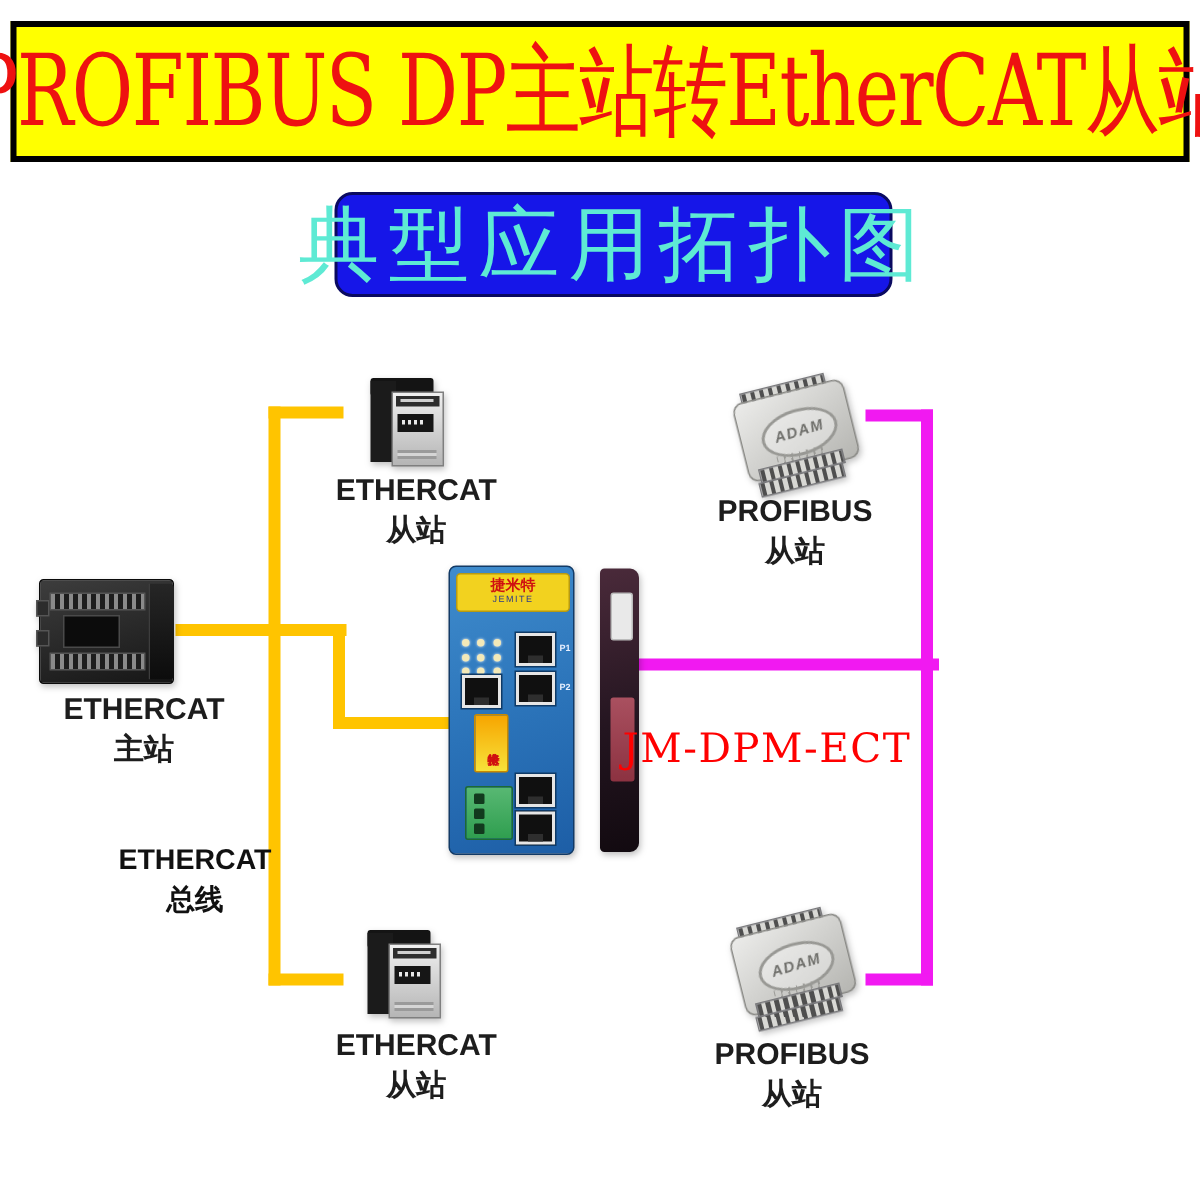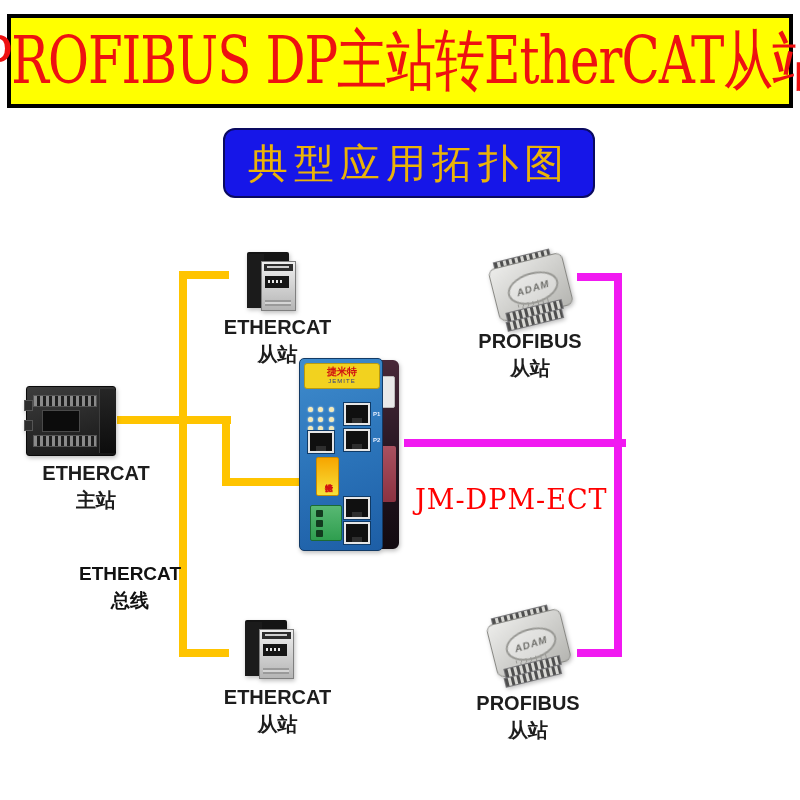--- a/index.html
+++ b/index.html
@@ -9,21 +9,21 @@
   
   .title-banner{position:absolute;left:7px;top:14px;width:786px;height:94px;
     background:#ffff00;border:4px solid #000;box-sizing:border-box;
     display:flex;align-items:center;justify-content:center;}
   .title-banner span{font-family:"DejaVu Serif","Liberation Serif",serif;
     font-size:50px;color:#ee1111;white-space:nowrap;transform:scaleY(1.32);letter-spacing:-1px;}
   .subtitle-banner{position:absolute;left:223px;top:128px;width:372px;height:70px;
     background:#1616e8;border:2px solid #0a0a60;border-radius:12px;box-sizing:border-box;
     display:flex;align-items:center;justify-content:center;}
   .subtitle-banner span{font-family:"DejaVu Serif","Liberation Serif",serif;
-    font-size:40px;color:#eab308;letter-spacing:6px;white-space:nowrap;}
+    font-size:54px;color:#5eead4;letter-spacing:6px;white-space:nowrap;}
 
   
   .line{position:absolute;}
   .yl{background:#ffc400;}
   .mg{background:#f119f1;}
 
   
   .lbl{position:absolute;text-align:center;color:#1d1d1d;font-weight:700;
        font-size:20px;line-height:1.35;}
   .bus-lbl{position:absolute;color:#111;font-weight:700;font-size:19px;line-height:1.4;}
@@ -66,21 +66,21 @@
     background:repeating-linear-gradient(90deg,#4f4f4f 0 3px,#d8d8d4 3px 6px);}
   .adam-teeth.t{top:2px;} .adam-teeth.b1{bottom:8px;} .adam-teeth.b2{bottom:-1px;left:8px;}
   .adam-oval{position:absolute;left:13px;top:12px;width:48px;height:27px;
     border:2px solid #989894;border-radius:50%;transform:rotate(-3deg);
     display:flex;align-items:center;justify-content:center;background:rgba(255,255,255,.35);}
   .adam-oval span{font-style:italic;font-weight:700;font-size:10px;color:#6f6f6b;letter-spacing:1px;}
   .adam-lines{position:absolute;left:20px;top:40px;width:34px;height:6px;
     background:repeating-linear-gradient(100deg,#9a9a96 0 1px,transparent 1px 5px);}
 
   
-  .gw{position:absolute;left:299px;top:358px;width:100px;height:193px;}
+  .gw{position:absolute;left:299px;top:377px;width:127px;height:193px;}
   .gw-side{position:absolute;right:0;top:2px;width:26px;height:189px;
     background:linear-gradient(170deg,#4a2a3a 0%,#241520 55%,#120a10 100%);
     border-radius:3px 6px 6px 3px;}
   .gw-side-lab1{position:absolute;right:4px;top:16px;width:13px;height:30px;background:#e9e9e9;
     border:1px solid #bbb;border-radius:2px;}
   .gw-side-lab2{position:absolute;right:3px;top:86px;width:16px;height:56px;
     background:linear-gradient(#c05a6a,#a03848);border-radius:2px;opacity:.85;}
   .gw-front{position:absolute;left:0;top:0;width:84px;height:193px;
     background:linear-gradient(160deg,#3f8ccd 0%,#2a72b8 55%,#1d5ea6 100%);
     border:1px solid #123a66;border-radius:5px;box-sizing:border-box;}

